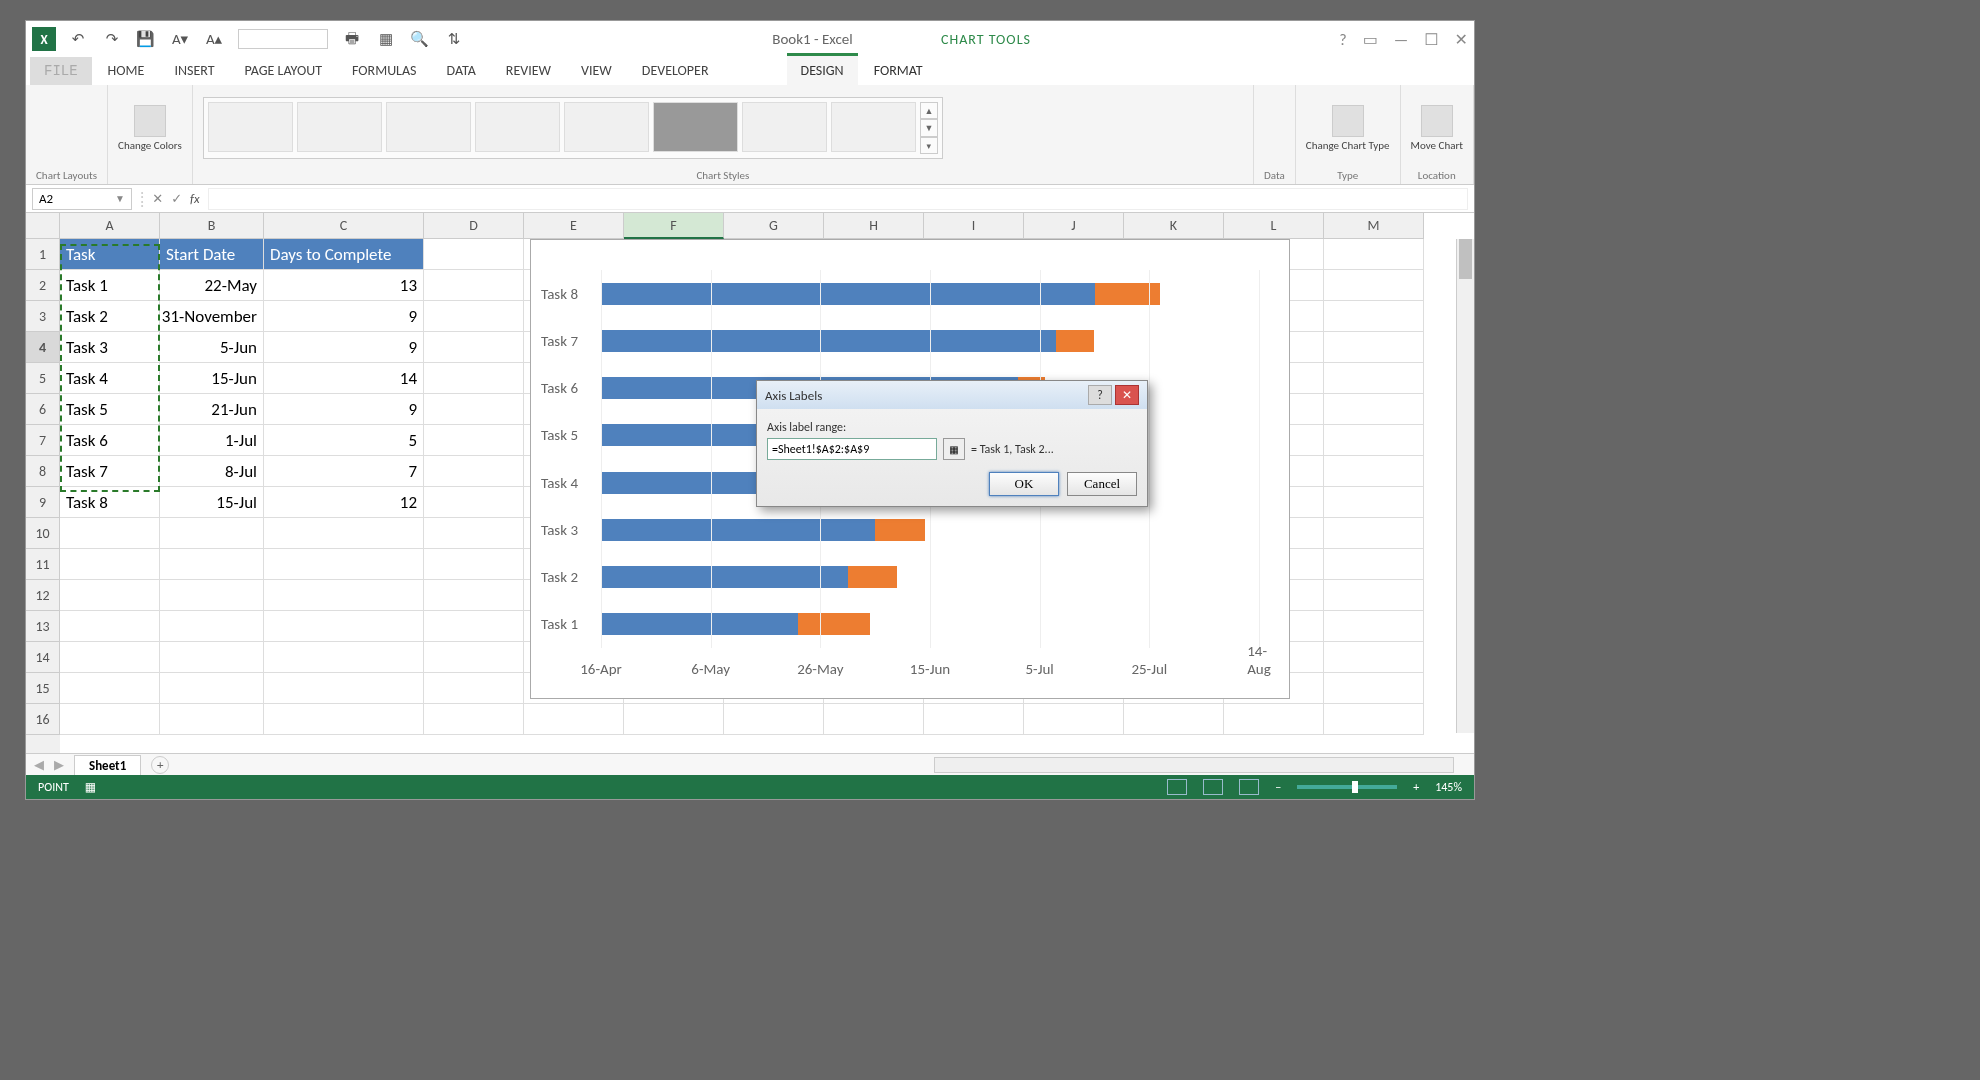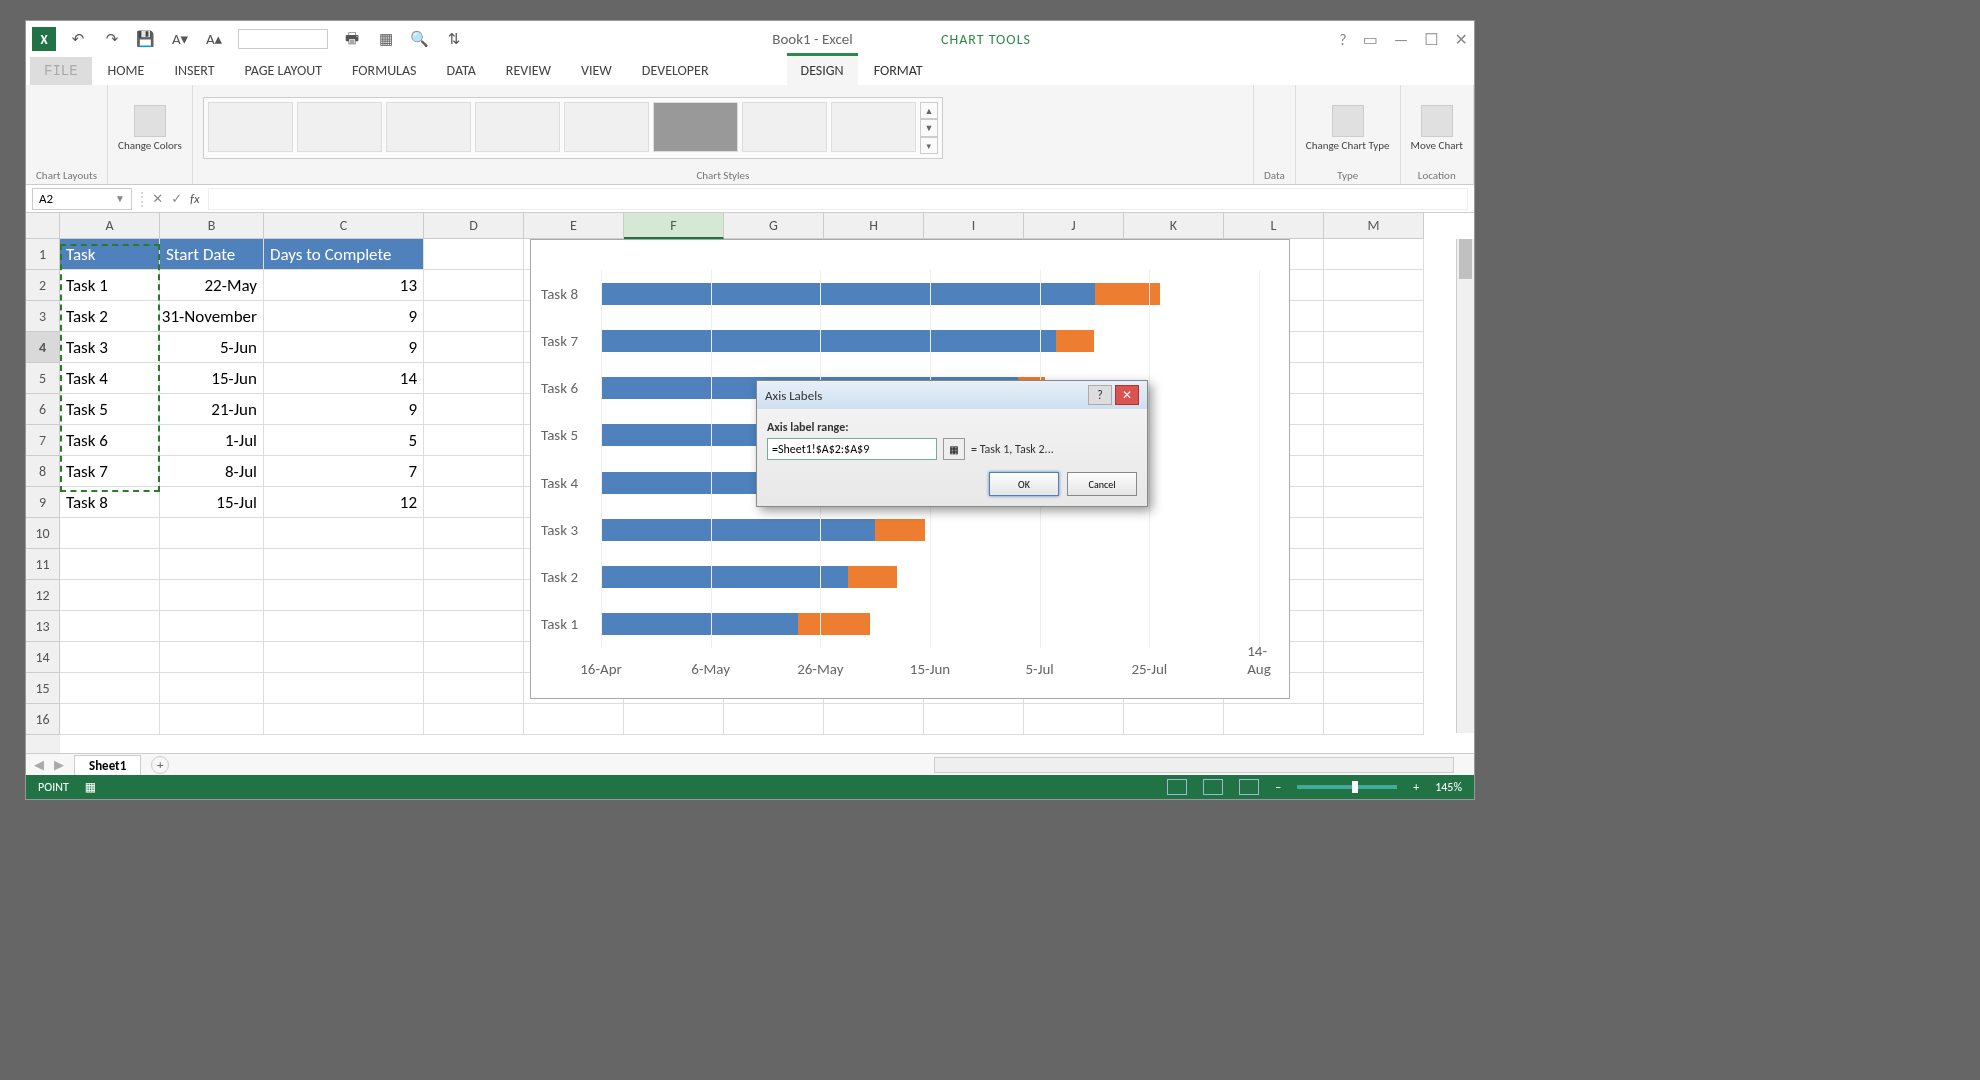--- a/index.html
+++ b/index.html
@@ -73,27 +73,27 @@
 .xlabel { position:absolute; bottom:-30px; font-size:15px; color:#666; transform:translateX(-50%); }
 .xgrid { position:absolute; top:0; bottom:0; width:1px; background:#eee; }
 
 
 .dialog { position:absolute; left:700px; top:175px; width:392px; background:linear-gradient(#f5f5f5,#e8e8e8); border:1px solid #888; box-shadow:4px 4px 10px rgba(0,0,0,0.4); font-size:13px; }
 .dlg-title { height:28px; background:linear-gradient(#e8f0f8,#cfdff0); display:flex; align-items:center; padding:0 8px; color:#333; }
 .dlg-title .t { flex:1; }
 .dlg-btn { width:24px; height:20px; border:1px solid #aaa; margin-left:3px; display:flex; align-items:center; justify-content:center; font-size:12px; cursor:pointer; background:#ddd; }
 .dlg-btn.close { background:#d9534f; color:#fff; border-color:#a33; }
 .dlg-body { padding:10px; }
-.dlg-body label { font-size:12px; color:#333;font-weight:bold; }
+.dlg-body label { font-size:12px; color:#333; }
 .dlg-row { display:flex; align-items:center; gap:6px; margin-top:4px; }
 .dlg-input { flex:0 0 170px; height:22px; border:1px solid #7a9; padding:0 4px; font-size:12px; background:#fff; }
 .dlg-refbtn { width:22px; height:22px; border:1px solid #999; background:#eee; cursor:pointer; font-size:10px; }
 .dlg-preview { font-size:12px; color:#333; }
 .dlg-buttons { display:flex; justify-content:flex-end; gap:8px; margin-top:12px; }
-.dlg-buttons button { width:70px; height:24px; border:1px solid #888; background:linear-gradient(#fdfdfd,#e5e5e5); cursor:pointer; font-size:10px; }
+.dlg-buttons button { width:70px; height:24px; border:1px solid #888; background:linear-gradient(#fdfdfd,#e5e5e5); cursor:pointer; font-size:13px;font-family:Liberation Serif, serif; }
 .dlg-buttons button.primary { border:1px solid #4f81bd; box-shadow:0 0 3px #4f81bd; }
 
 
 .sheettabs { height:22px; border-top:1px solid #ccc; display:flex; align-items:center; font-size:13px; padding:0 8px; gap:10px; background:#f7f7f7; position:relative; }
 .sheettab { padding:2px 14px; background:#fff; border:1px solid #ccc; border-bottom:none; font-weight:bold; cursor:pointer; }
 .addsheet { width:18px; height:18px; border:1px solid #ccc; border-radius:50%; display:flex; align-items:center; justify-content:center; cursor:pointer; color:#666; }
 .hscroll { position:absolute; right:20px; width:520px; height:16px; bottom:2px; background:#efefef; border:1px solid #ccc; }
 
 
 .status { height:24px; background:#217346; color:#fff; font-size:12px; display:flex; align-items:center; padding:0 12px; gap:16px; }

